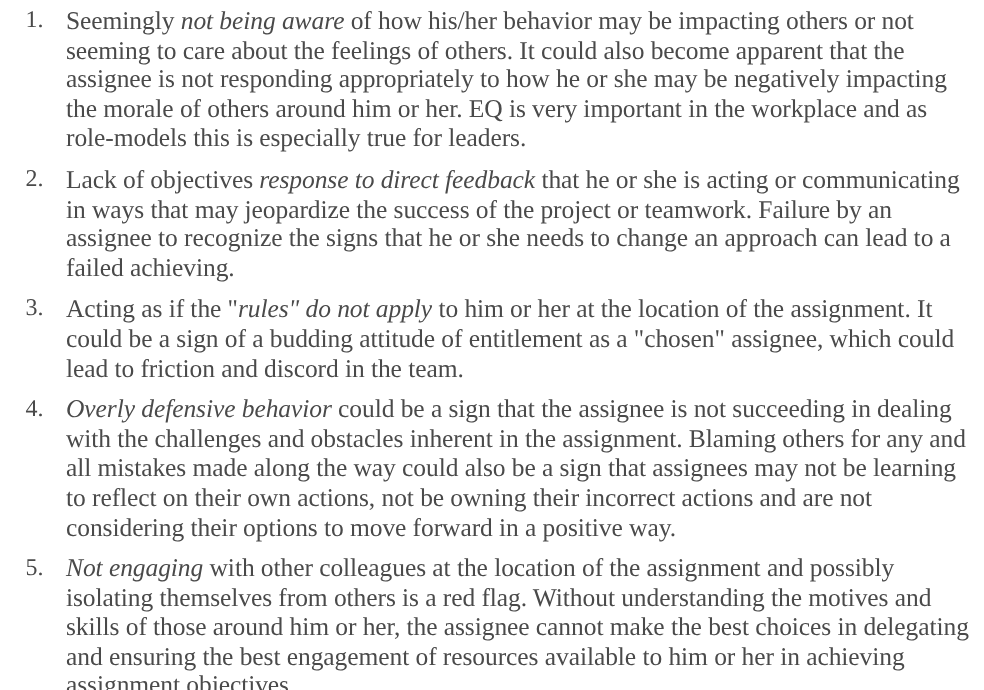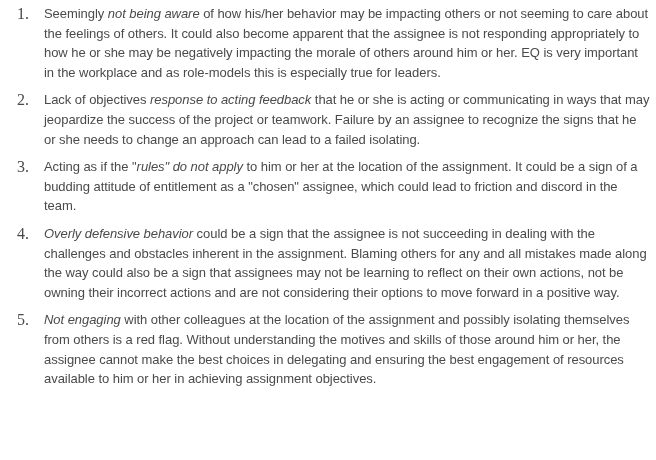--- a/index.html
+++ b/index.html
@@ -9,37 +9,37 @@
     font-family: "DejaVu Serif", "Liberation Serif", serif;
     color: #4a4a4a;
   }
   ol.list { margin: 0; padding: 0; list-style: none; }
   li.item { position: relative; padding-left: 44px; padding-right: 6px; margin-bottom: 8px; }
   .num {
     position: absolute; left: 17px; top: 0;
     font-family: "Liberation Serif", serif; font-size: 16px; line-height: 19.6px;
   }
   .text {
-    font-family: Liberation Sans, sans-serif;
-    font-size: 13px; line-height: 19.6px; letter-spacing: -0.05px;
+    font-family: Liberation Serif, serif;
+    font-size: 17px; line-height: 19.6px; letter-spacing: -0.05px;
   }
   em { font-style: italic; }
 </style>
 </head>
 <body>
 
 <div class="doc">
   <ol class="list">
     <li class="item">
       <span class="num">1.</span>
       <div class="text"><span>Seemingly </span><em>not being aware</em><span> of how his/her behavior may be impacting others or not seeming to care about the feelings of others. It could also become apparent that the assignee is not responding appropriately to how he or she may be negatively impacting the morale of others around him or her. EQ is very important in the workplace and as role-models this is especially true for leaders.</span></div>
     </li>
     <li class="item">
       <span class="num">2.</span>
-      <div class="text"><span>Lack of objectives </span><em>response to acting feedback</em><span> that he or she is acting or communicating in ways that may jeopardize the success of the project or teamwork. Failure by an assignee to recognize the signs that he or she needs to change an approach can lead to a failed isolating.</span></div>
+      <div class="text"><span>Lack of objectives </span><em>response to direct feedback</em><span> that he or she is acting or communicating in ways that may jeopardize the success of the project or teamwork. Failure by an assignee to recognize the signs that he or she needs to change an approach can lead to a failed achieving.</span></div>
     </li>
     <li class="item">
       <span class="num">3.</span>
       <div class="text"><span>Acting as if the "</span><em>rules" do not apply</em><span> to him or her at the location of the assignment. It could be a sign of a budding attitude of entitlement as a "chosen" assignee, which could lead to friction and discord in the team.</span></div>
     </li>
     <li class="item">
       <span class="num">4.</span>
       <div class="text"><span></span><em>Overly defensive behavior</em><span> could be a sign that the assignee is not succeeding in dealing with the challenges and obstacles inherent in the assignment. Blaming others for any and all mistakes made along the way could also be a sign that assignees may not be learning to reflect on their own actions, not be owning their incorrect actions and are not considering their options to move forward in a positive way.</span></div>
     </li>
     <li class="item">

